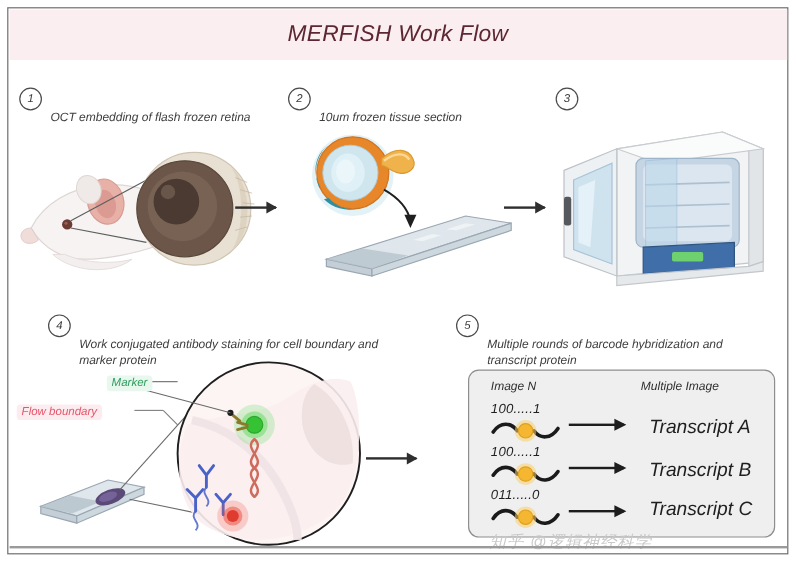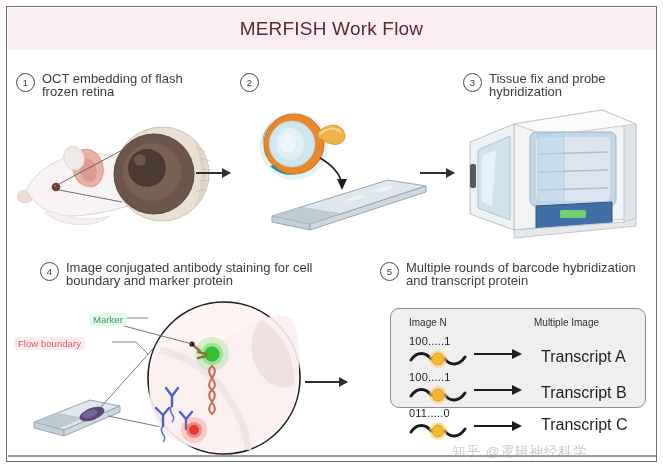--- a/index.html
+++ b/index.html
@@ -5,20 +5,21 @@
   html, body {
     margin: 0; padding: 0;
     background: #ffffff;
     font-family: "Liberation Sans", sans-serif;
   }
   #page {
     position: relative;
     width: 663px; height: 472px;
     overflow: hidden;
     background: #ffffff;
+    font-style: italic;
   }
   .frame {
     position: absolute;
     left: 6px; top: 6px;
     width: 651px; height: 456px;
     border: 1.5px solid #6e6e6e;
     box-sizing: border-box;
     background: #ffffff;
   }
   .title-band {
@@ -47,23 +48,24 @@
     width: 17px; height: 17px;
     border: 1.2px solid #4a4a4a;
     border-radius: 50%;
     color: #3b3b3b;
     font-size: 9.5px;
     display: flex; align-items: center; justify-content: center;
     background: #fff;
     margin-top: 1px;
   }
   .step-label {
-    font-size: 13px;
+    font-size: 10px;
     line-height: 13px;
     color: #3d3d3d;
+    margin-top: 20px;
   }
 
   
   .arrow { position: absolute; height: 2px; background: #2f2f2f; }
   .arrow::after {
     content: "";
     position: absolute; right: -1px; top: 50%;
     transform: translateY(-50%);
     border-left: 9px solid #2f2f2f;
     border-top: 5px solid transparent;
@@ -81,21 +83,21 @@
     border-radius: 3px;
     white-space: nowrap;
   }
   .tag-marker { color: #2f9e5d; background: #e8f8ee; margin-left: 22px; }
   .tag-boundary { color: #e4566b; background: #fdecef; }
 
   
   .decode-panel {
     position: absolute;
     left: 390px; top: 308px;
-    width: 256px; height: 100px;
+    width: 256px; height: 140px;
     border: 1.3px solid #8e8e8e;
     border-radius: 9px;
     background: #efefef;
     box-sizing: border-box;
   }
   .dp-head {
     position: absolute; top: 8px;
     font-size: 10px; color: #2f2f2f;
   }
   .dp-row { position: absolute; left: 0; width: 100%; height: 36px; }
@@ -116,21 +118,21 @@
     content: "";
     position: absolute; right: -2px; top: 50%;
     transform: translateY(-50%);
     border-left: 10px solid #1d1d1d;
     border-top: 5.5px solid transparent;
     border-bottom: 5.5px solid transparent;
   }
 
   .watermark {
     position: absolute;
-    left: 452px; top: 443px;
+    left: 408px; top: 443px;
     font-size: 13.5px;
     color: #c9c9c9;
     letter-spacing: 1px;
     user-select: none;
   }
   .bottom-rule {
     position: absolute;
     left: 7.5px; top: 455px;
     width: 648px; height: 2px;
     background: #9a9a9a;
@@ -147,30 +149,30 @@
     <div class="title-text">MERFISH Work Flow</div>
   </div>
 
   <div class="step" style="left:16px; top:72px; width:200px;">
     <div class="step-num">1</div>
     <div class="step-label">OCT embedding of flash frozen retina</div>
   </div>
 
   <div class="step" style="left:240px; top:72px; width:200px;">
     <div class="step-num">2</div>
+    <div class="step-label">10um frozen tissue section</div>
   </div>
 
   <div class="step" style="left:463px; top:72px; width:190px;">
     <div class="step-num">3</div>
-    <div class="step-label">Tissue fix and probe hybridization</div>
   </div>
 
   <div class="step" style="left:40px; top:261px; width:300px;">
     <div class="step-num">4</div>
-    <div class="step-label">Image conjugated antibody staining for cell boundary and marker protein</div>
+    <div class="step-label">Work conjugated antibody staining for cell boundary and marker protein</div>
   </div>
 
   <div class="step" style="left:380px; top:261px; width:260px;">
     <div class="step-num">5</div>
     <div class="step-label">Multiple rounds of barcode hybridization and transcript protein</div>
   </div>
 
   <div class="art" style="left:14px; top:104px;">
     <svg width="210" height="130" viewBox="0 0 210 130">
 

